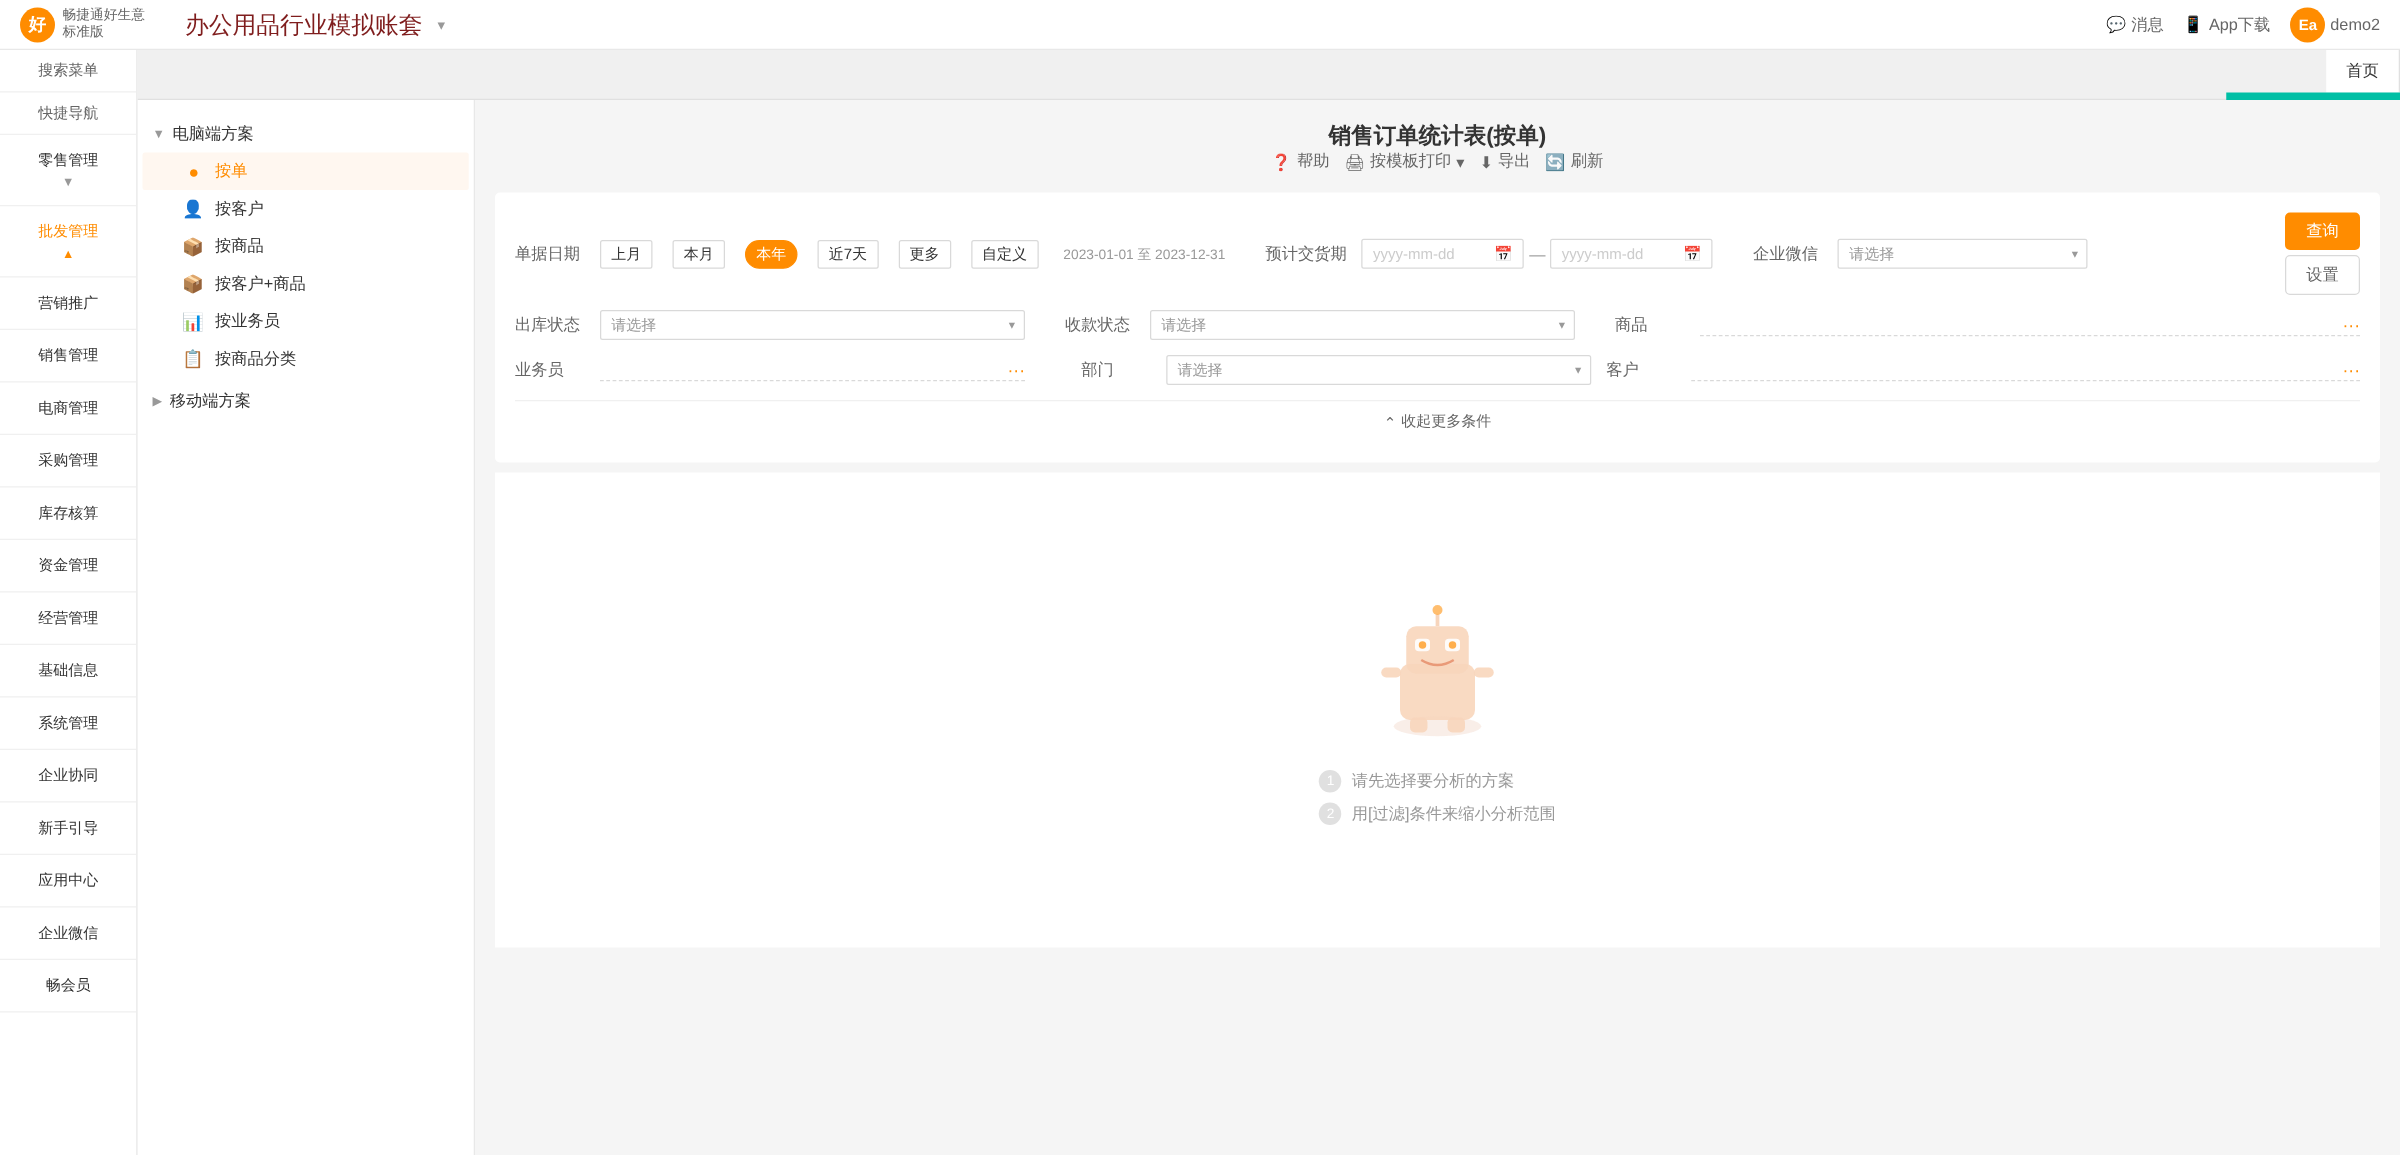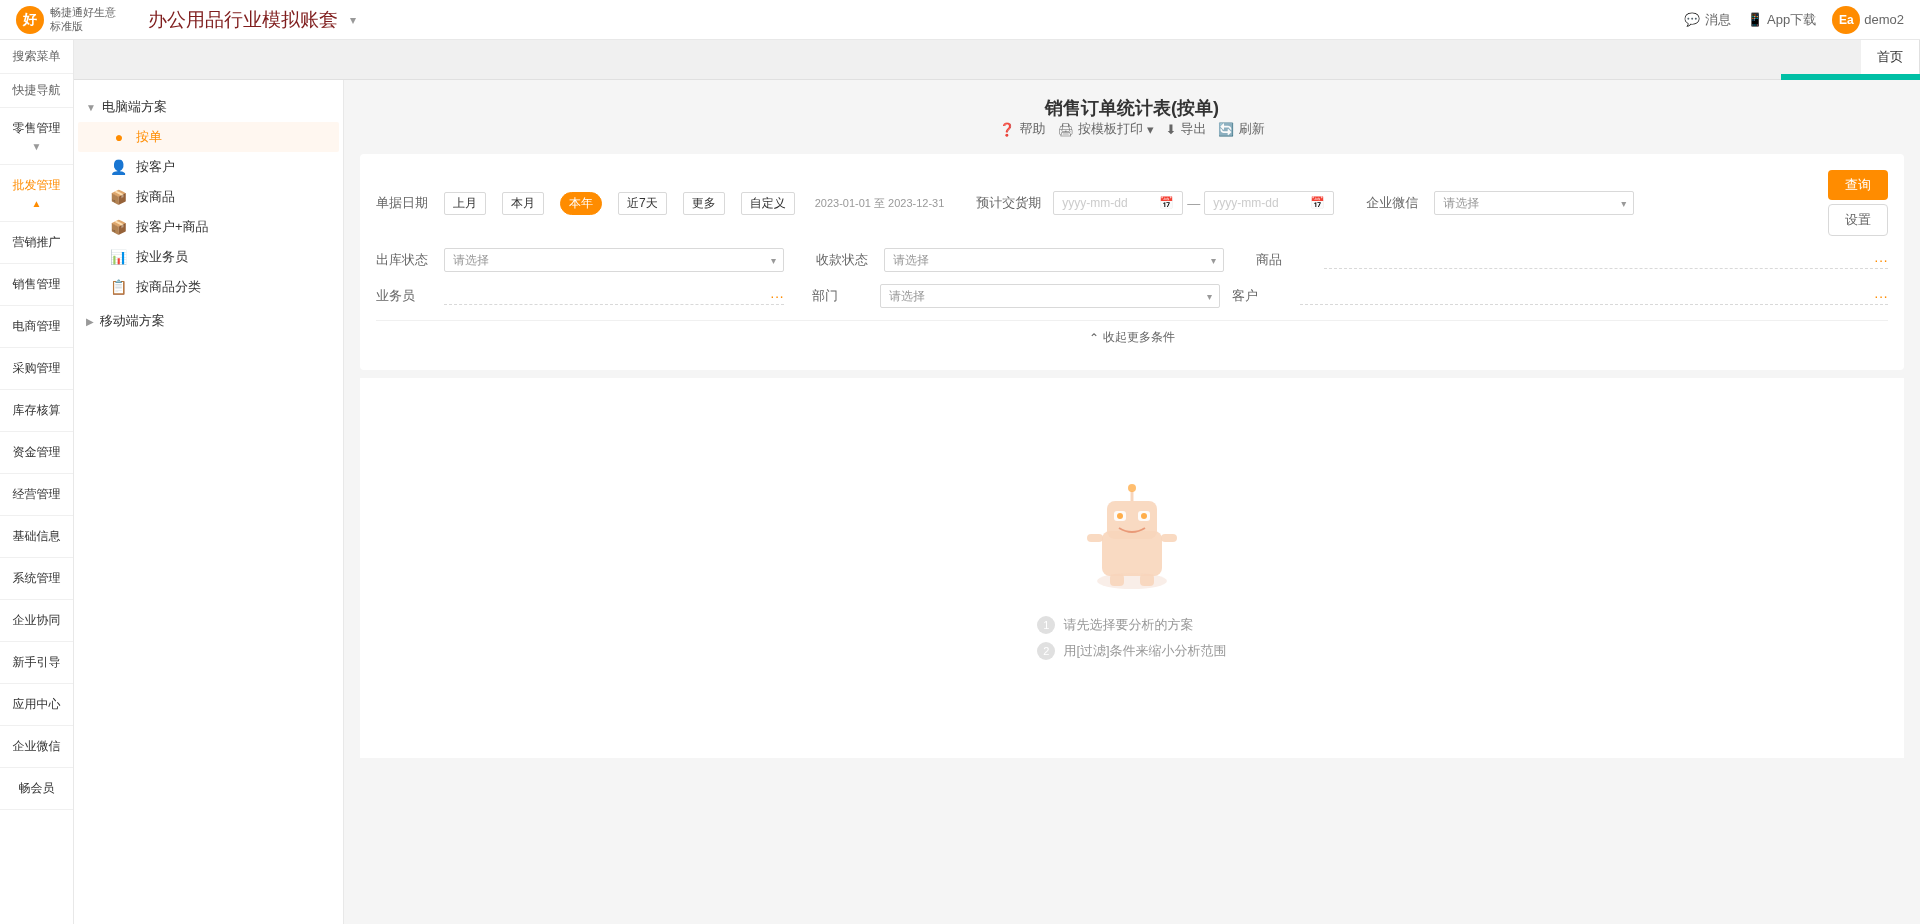--- a/index.html
+++ b/index.html
@@ -14,21 +14,21 @@
     .app-title { font-size: 19px; color: #7f1d1d; margin-left: 24px; }
     .dropdown-arrow { color: #999; font-size: 12px; margin-left: 4px; }
     .top-bar-right { display: flex; align-items: center; gap: 16px; }
     .top-bar-action { display: flex; align-items: center; gap: 4px; color: #666; font-size: 13px; cursor: pointer; }
     .user-avatar { width: 28px; height: 28px; background: #ff8c00; border-radius: 50%; display: flex; align-items: center; justify-content: center; color: white; font-size: 12px; font-weight: bold; }
 
     
     .main-layout { display: flex; flex: 1; overflow: hidden; }
 
     
-    .sidebar { width: 74px; background: #fff; border-right: 1px solid #e8e8e8; display: flex; flex-direction: column; overflow-y: auto; flex-shrink: 0; }
+    .sidebar { width: 110px; background: #fff; border-right: 1px solid #e8e8e8; display: flex; flex-direction: column; overflow-y: auto; flex-shrink: 0; }
     .sidebar-search { padding: 8px 10px; font-size: 12px; color: #666; text-align: center; cursor: pointer; border-bottom: 1px solid #f0f0f0; }
     .sidebar-quick { padding: 8px 10px; font-size: 12px; color: #666; text-align: center; cursor: pointer; border-bottom: 1px solid #f0f0f0; }
     .sidebar-item { padding: 12px 8px; text-align: center; font-size: 13px; color: #333; cursor: pointer; display: flex; flex-direction: column; align-items: center; gap: 4px; border-bottom: 1px solid #f0f0f0; }
     .sidebar-item.active { color: #ff8c00; }
     .sidebar-item-label { font-size: 12px; }
 
     
     .tab-bar { height: 40px; background: #f0f0f0; display: flex; align-items: flex-end; padding: 0 0 0 0; flex-shrink: 0; border-bottom: 1px solid #e0e0e0; flex-direction: column; }
     .tab-home { padding: 8px 16px; background: #fff; font-size: 13px; color: #333; cursor: pointer; border-right: 1px solid #e0e0e0; height: 100%; display: flex; align-items: center; }
     .tab-active { padding: 8px 16px; background: #00bfa5; font-size: 13px; color: #fff; cursor: pointer; height: 100%; display: flex; align-items: center; gap: 8px; }
@@ -336,21 +336,21 @@
             </div>
           </div>
 
           <div class="filter-row">
             <span class="filter-label">业务员</span>
             <div style="flex:1; display:flex; align-items:center; border-bottom:1px dashed #d9d9d9; min-width:200px; max-width:340px;">
               <input type="text" placeholder="" style="border: none; outline: none; flex: 1 1 0%; font-size: 12px; color: rgb(153, 153, 153); background: transparent;">
               <span class="filter-ellipsis">···</span>
             </div>
 
-            <span class="filter-label" style="margin-left:16px;">部门</span>
+            <span class="filter-label" style="margin-left:33px;">部门</span>
             <div class="filter-select-wrap" style="flex:1; max-width: 340px;">
               <select style="width:100%;">
                 <option value="">请选择</option>
               </select>
               <span class="select-arrow">▾</span>
             </div>
 
             <span class="filter-label" style="">客户</span>
             <div style="flex:1; display:flex; align-items:center; border-bottom:1px dashed #d9d9d9; min-width:200px;">
               <input type="text" placeholder="" style="border: none; outline: none; flex: 1 1 0%; font-size: 12px; color: rgb(153, 153, 153); background: transparent;">

